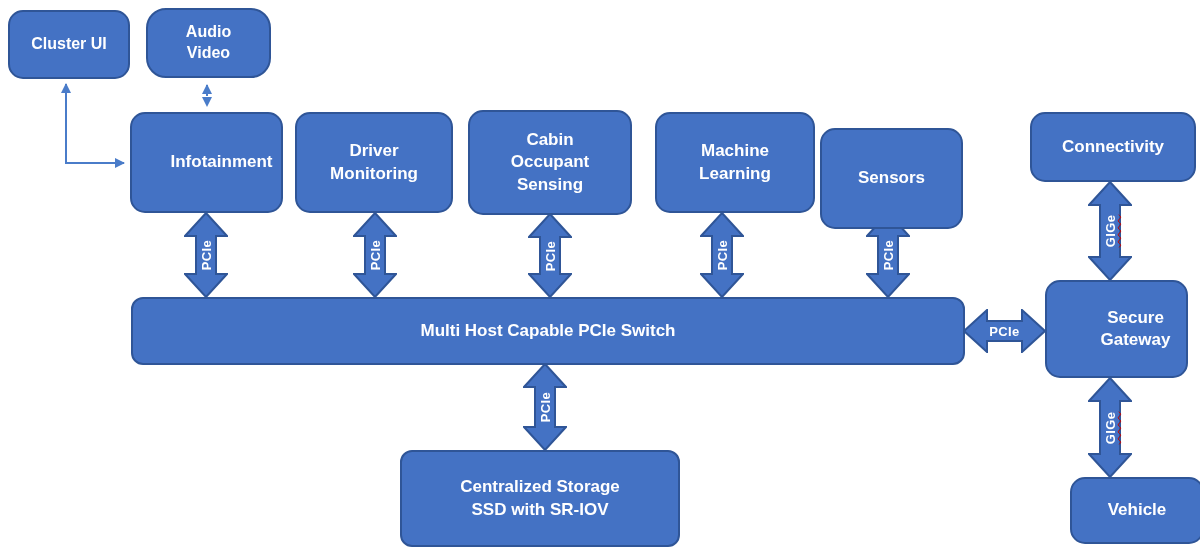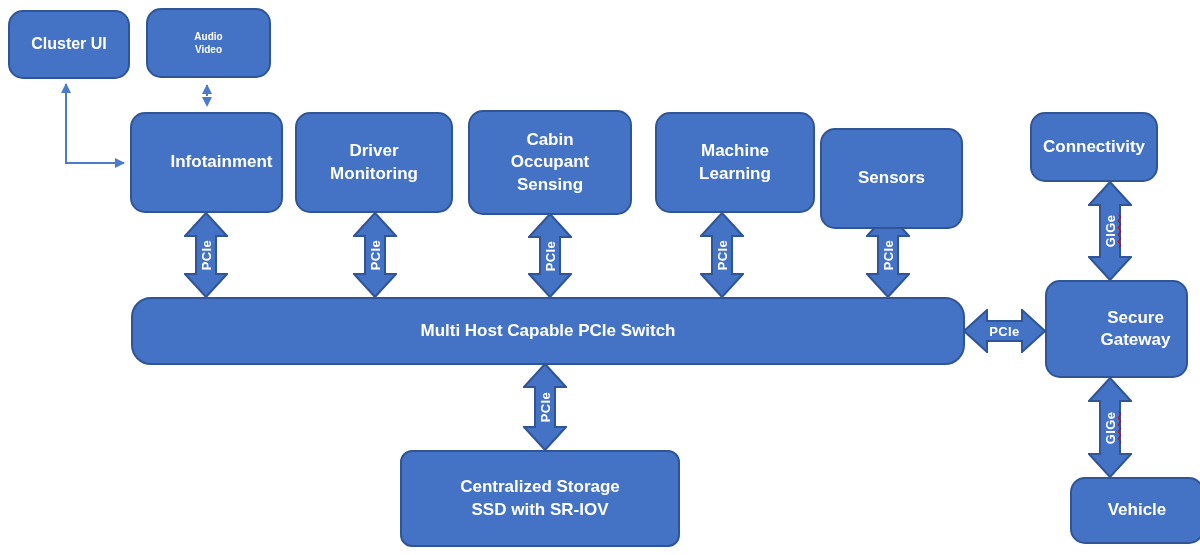--- a/index.html
+++ b/index.html
@@ -8,21 +8,21 @@
     font-family:"Liberation Sans",sans-serif;
   }
   .layer{position:absolute;left:0;top:0;width:1200px;height:555px;pointer-events:none;}
   .node{
     position:absolute;box-sizing:border-box;
     background:#4472C4;border:2px solid #2F5597;border-radius:15px;
     color:#ffffff;font-weight:600;font-size:17px;line-height:1.3;
     display:flex;align-items:center;justify-content:center;text-align:center;
     white-space:pre-line;padding:4px 6px;z-index:2;
   }
-  .node.bar{border-radius:20px;}
+  .node.bar{border-radius:12px;}
   .arrow{position:absolute;z-index:1;}
   .arrow svg{display:block;}
   .arrow polygon{fill:#4472C4;stroke:#2F5597;stroke-width:2;}
   .arrow-label{
     position:absolute;left:50%;top:50%;
     transform:translate(-50%,-50%) rotate(-90deg);
     color:#ffffff;font-weight:700;font-size:13px;letter-spacing:.4px;white-space:nowrap;
     z-index:3;
   }
   .arrow-label.horiz{transform:translate(-50%,-50%);}
@@ -45,32 +45,32 @@
     <defs>
       <marker id="ah" markerUnits="userSpaceOnUse" markerWidth="12" markerHeight="12" refX="9" refY="5" orient="auto-start-reverse">
         <path d="M0,0 L10,5 L0,10 Z" fill="#4A7CC9"></path>
       </marker>
     </defs>
     <path class="connector" d="M66,84 L66,163 L124,163" marker-start="url(#ah)" marker-end="url(#ah)"></path>
     <path class="connector dashed" d="M207,85 L207,106" marker-start="url(#ah)" marker-end="url(#ah)"></path>
   </svg>
 
   <div class="node" style="left:8px;top:10px;width:122px;height:69px;font-size:16px;">Cluster UI</div>
-  <div class="node" style="left:146px;top:8px;width:125px;height:70px;font-size:10px;">Audio
+  <div class="node" style="left:146px;top:8px;width:125px;height:70px;font-size:16px;border-radius:20px;">Audio
 Video</div>
   <div class="node" style="left:130px;top:112px;width:153px;height:101px;padding-left:36px;">Infotainment</div>
   <div class="node" style="left:295px;top:112px;width:158px;height:101px;">Driver
 Monitoring</div>
   <div class="node" style="left:468px;top:110px;width:164px;height:105px;">Cabin
 Occupant
 Sensing</div>
   <div class="node" style="left:647px;top:112px;width:160px;height:101px;margin-left:8px;">Machine
 Learning</div>
   <div class="node" style="left:820px;top:128px;width:143px;height:101px;">Sensors</div>
-  <div class="node" style="left:1030px;top:112px;width:128px;height:70px;">Connectivity</div>
+  <div class="node" style="left:1030px;top:112px;width:166px;height:70px;">Connectivity</div>
   <div class="node bar" style="left:131px;top:297px;width:834px;height:68px;">Multi Host Capable PCIe Switch</div>
   <div class="node" style="left:1045px;top:280px;width:143px;height:98px;padding-left:44px;">Secure
 Gateway</div>
   <div class="node" style="left:400px;top:450px;width:280px;height:97px;border-radius:12px;">Centralized Storage
 SSD with SR-IOV</div>
   <div class="node" style="left:1070px;top:477px;width:134px;height:67px;">Vehicle</div>
 
   <div class="arrow" style="left:184px;top:212px;">
     <svg class="block-arrow" width="44" height="86" viewBox="0 0 44 86">
         <polygon points="22,1 43,24 32,24 32,62 43,62 22,85 1,62 12,62 12,24 1,24"></polygon>

